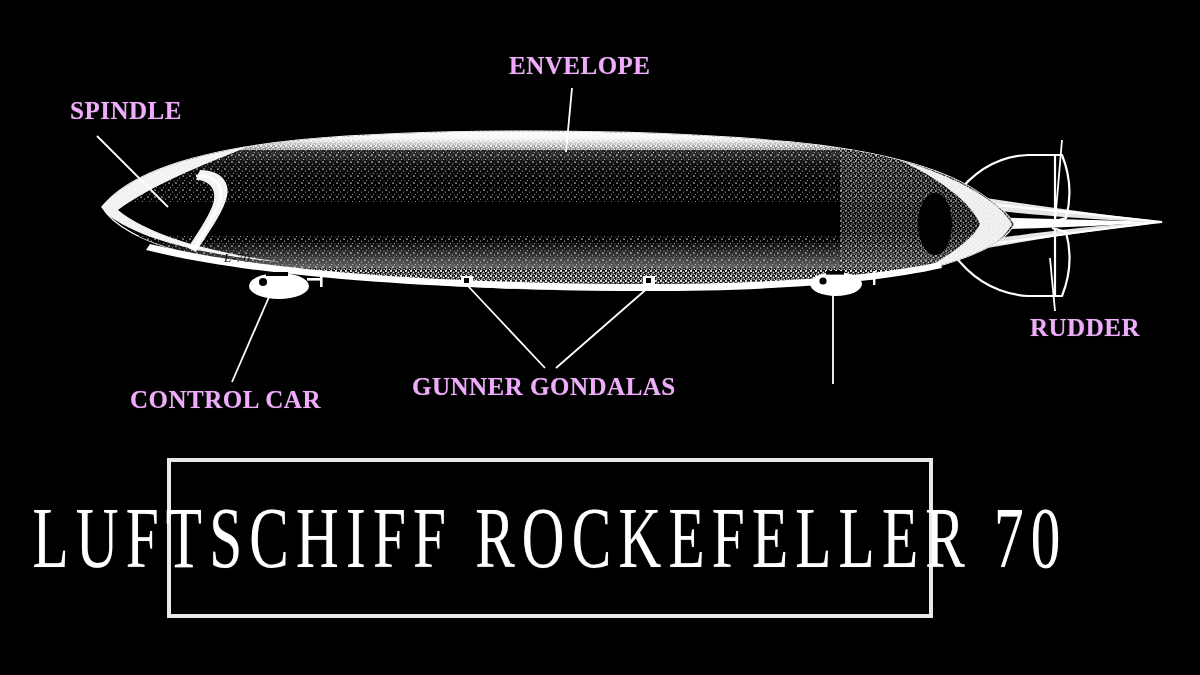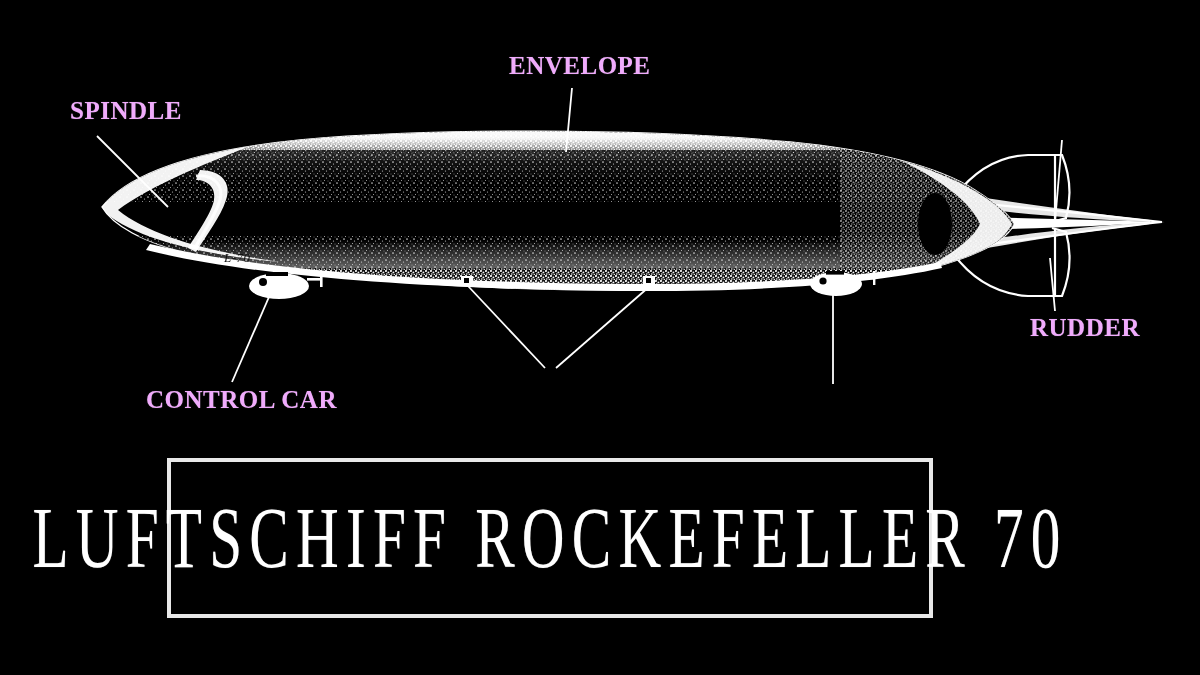--- a/index.html
+++ b/index.html
@@ -30,21 +30,21 @@
     font-size: 25px;
     letter-spacing: 0.5px;
     white-space: nowrap;
     line-height: 1;
     text-shadow: 0 0 1px rgba(255,255,255,0.35);
   }
   .lbl-spindle      { left: 22px;   top: 98px; margin-left: 48px; }
   .lbl-envelope     { left: 509px;  top: 53px; }
   .lbl-elevator     { left: 1058px; top: 111px; }
   .lbl-rudder       { left: 1030px; top: 315px; }
-  .lbl-control      { left: 146px;  top: 387px; }
+  .lbl-control      { left: 130px;  top: 387px; }
   .lbl-gunner       { left: 412px;  top: 374px; }
   .lbl-surv         { left: 740px;  top: 390px; }
 
   #title-plate {
     position: absolute;
     left: 167px;
     top: 458px;
     width: 766px;
     height: 160px;
     box-sizing: border-box;
@@ -248,18 +248,19 @@
       <line x1="833" y1="384" x2="833" y2="292"></line>
     </g>
   </svg>
 
   <span class="hull-mark">L-70</span>
 
   <span class="callout-label lbl-spindle">SPINDLE</span>
   <span class="callout-label lbl-envelope">ENVELOPE</span>
   <span class="callout-label lbl-rudder">RUDDER</span>
   <span class="callout-label lbl-control">CONTROL CAR</span>
+  <span class="callout-label lbl-gunner">GUNNER GONDALAS</span>
 
   <div id="title-plate">
     <span id="title-text">LUFTSCHIFF ROCKEFELLER 70</span>
   </div>
 
 </div>
 
 </body></html>

